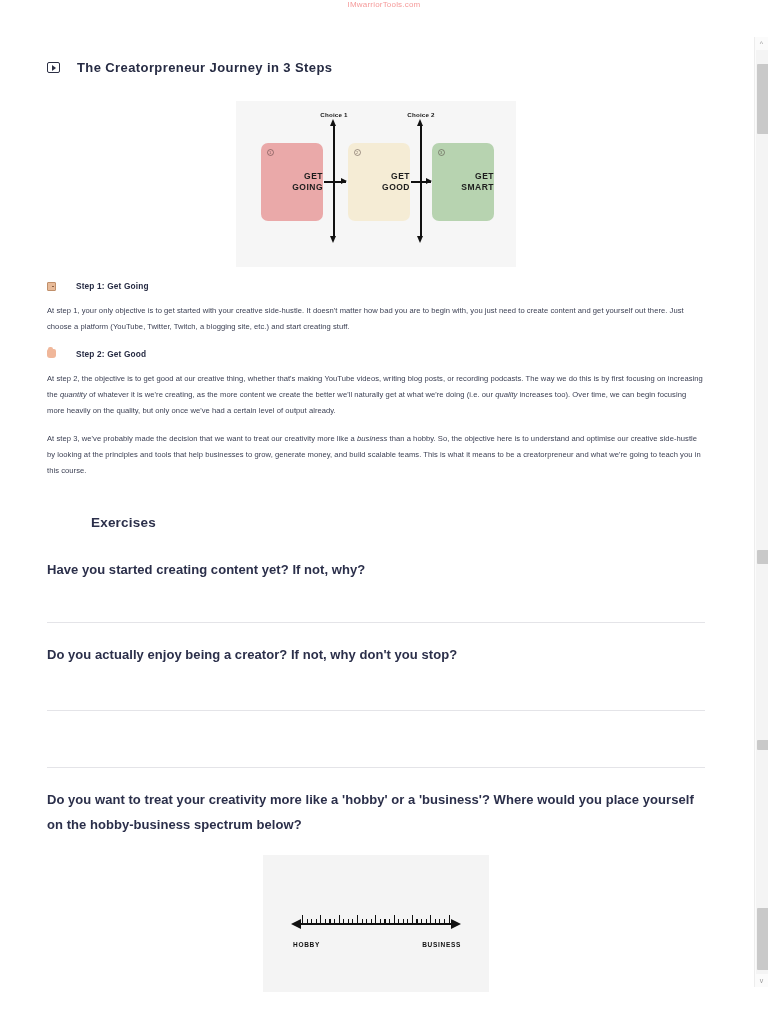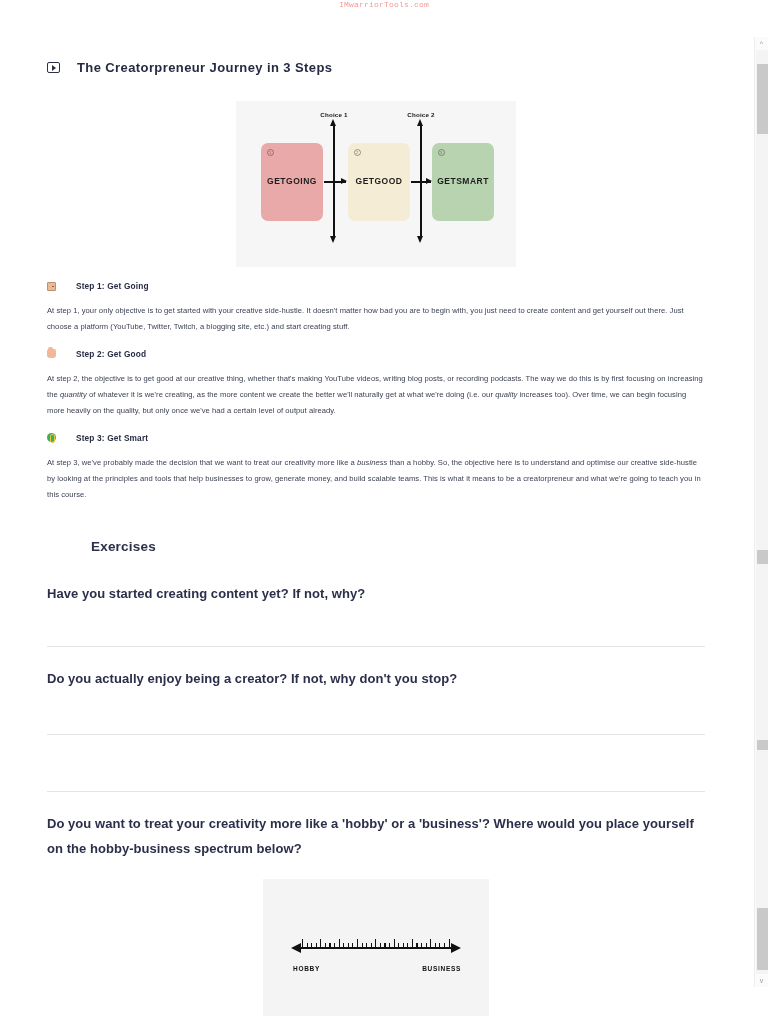--- a/index.html
+++ b/index.html
@@ -17,21 +17,20 @@
   }
 
   
   .watermark {
     position: absolute;
     top: 0px; left: 0; width: 768px;
     text-align: center;
     font-size: 8px;
     letter-spacing: .2px;
     color: #f59a9a;
-    font-family: Liberation Mono, monospace;
   }
 
   
   .scrollbar {
     position: absolute;
     top: 37px; right: 0;
     width: 14px; height: 950px;
     background: #fbfbfb;
     border-left: 1px solid #ededed;
   }
@@ -105,21 +104,22 @@
     position: relative;
     width: 280px; height: 166px;
     background: #f6f6f6;
   }
   .dg-box {
     position: absolute;
     top: 42px;
     width: 62px; height: 78px;
     border-radius: 7px;
     display: flex;
-    align-items: center;
+    flex-direction: column;
+    align-items: flex-end;
     justify-content: center;
     font-size: 8.5px;
     font-weight: bold;
     letter-spacing: .5px;
     color: #1d1d1d;
     line-height: 1.35;
     text-align: center;
   }
   .dg-box .badge {
     position: absolute;
@@ -422,24 +422,20 @@
       <span>Step 1: Get Going</span>
     </div>
     <p class="body-text">At step 1, your only objective is to get started with your creative side-hustle. It doesn't matter how bad you are to begin with, you just need to create content and get yourself out there. Just choose a platform (YouTube, Twitter, Twitch, a blogging site, etc.) and start creating stuff.</p>
 
     <div class="step-head">
       <span class="emoji e-hand"></span>
       <span>Step 2: Get Good</span>
     </div>
     <p class="body-text"><span>At step 2, the objective is to get good at our creative thing, whether that's making YouTube videos, writing blog posts, or recording podcasts. The way we do this is by first focusing on increasing the </span><em>quantity</em><span> of whatever it is we're creating, as the more content we create the better we'll naturally get at what we're doing (i.e. our </span><em>quality</em><span> increases too). Over time, we can begin focusing more heavily on the quality, but only once we've had a certain level of output already.</span></p>
 
-    <div class="step-head">
-      <span class="emoji e-money"></span>
-      <span>Step 3: Get Smart</span>
-    </div>
     <p class="body-text"><span>At step 3, we've probably made the decision that we want to treat our creativity more like a </span><em>business</em><span> than a hobby. So, the objective here is to understand and optimise our creative side-hustle by looking at the principles and tools that help businesses to grow, generate money, and build scalable teams. This is what it means to be a creatorpreneur and what we're going to teach you in this course.</span></p>
 
     <h2 class="section-title exercises-title">Exercises</h2>
 
     <div class="ex-top-pad"></div>
 
     <div class="exercise">
       <div class="q">Have you started creating content yet? If not, why?</div>
     </div>
     <div class="ex-gap-1"></div>

